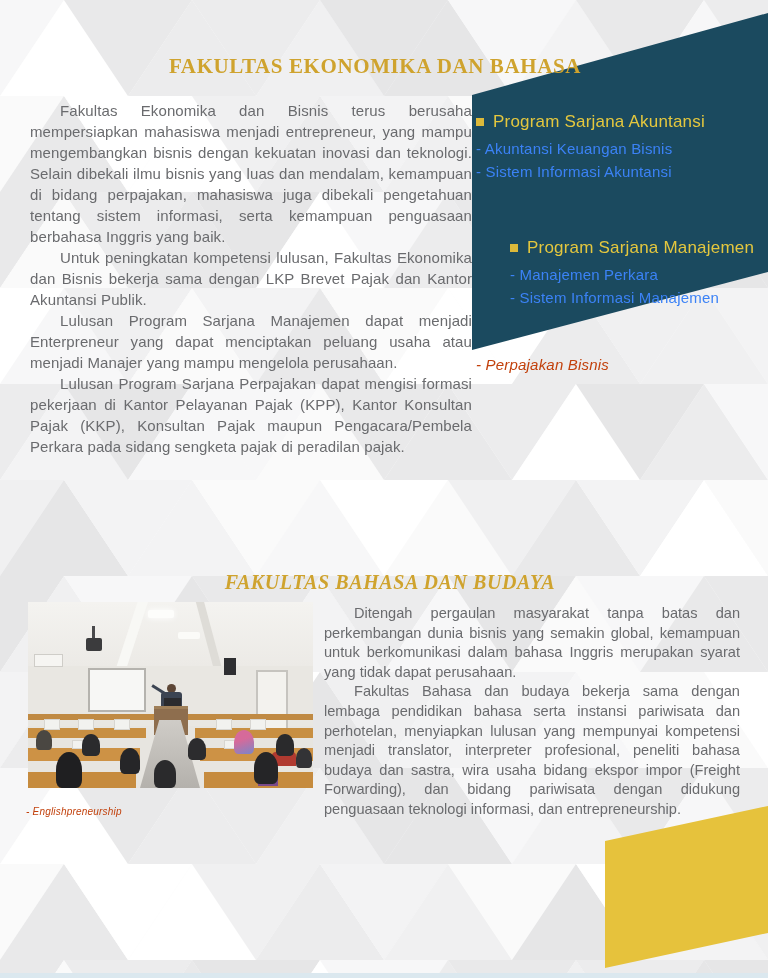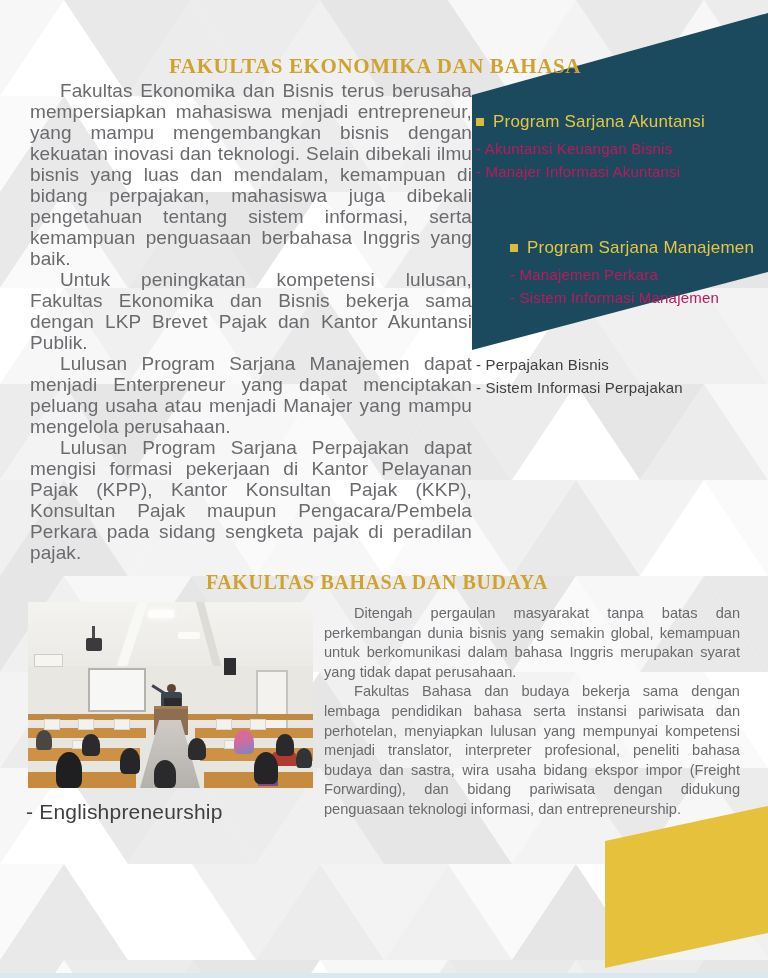--- a/index.html
+++ b/index.html
@@ -26,44 +26,44 @@
     background:#dbe8ef;
   }
 
   
   .fak-title{
     position:absolute;z-index:3;text-align:center;
     font-family:"Liberation Serif", serif;font-weight:bold;
     font-size:21px;letter-spacing:.6px;color:#cfa32e;
   }
   #title-feb{left:0;top:40px;width:750px;}
-  #title-fbb{left:17px;top:558px;width:720px;font-size:20px;}
+  #title-fbb{left:30px;top:558px;width:720px;font-size:20px;font-style:italic;}
 
   
   .text-col{position:absolute;z-index:3;color:#6a6b6e;text-align:justify;}
   .text-col p{margin:0;text-indent:30px;}
-  #feb-text{left:30px;top:80px;width:442px;font-size:19px;line-height:21px;letter-spacing:.1px;}
+  #feb-text{left:30px;top:100px;width:442px;font-size:15px;line-height:21px;letter-spacing:.1px;}
   #fbb-text{left:324px;top:604px;width:416px;font-size:14.6px;line-height:19.6px;}
 
   
   .prog{position:absolute;z-index:3;}
   .prog .hdr{display:flex;align-items:center;gap:9px;margin-bottom:6px;}
   .bullet{width:8px;height:8px;background:#dcb93a;flex:0 0 8px;}
   .prog .hdr .t{font-size:17px;letter-spacing:.2px;}
   .prog .it{font-size:15px;line-height:22.5px;letter-spacing:.2px;}
   .on-teal .hdr .t{color:#e4c73e;}
-  .on-teal .it{color:#be185d;}
+  .on-teal .it{color:#3b82f6;}
   .on-light .hdr .t{color:#1e4f68;}
-  .on-light .it{color:#404040;}
+  .on-light .it{color:#c2410c;font-style:italic;}
   #prog-akuntansi{left:476px;top:112px;}
   #prog-manajemen{left:476px;top:238px;margin-left:34px;}
   #prog-perpajakan{left:476px;top:354px;}
   #prog-sastra{left:26px;top:800px;}
   #prog-sastra .hdr .t{font-size:17.5px;}
-  #prog-sastra .it{font-size:21px;line-height:23px;}
+  #prog-sastra .it{font-size:10px;line-height:23px;}
 
   
   #photo{
     position:absolute;left:28px;top:602px;width:285px;height:186px;z-index:2;
     background:#e7e5e0;overflow:hidden;
   }
   #photo div{position:absolute;}
   .ph-ceiling{left:0;top:0;width:285px;height:64px;background:linear-gradient(#f4f3f0,#eceae6);}
   .ph-beam1{left:100px;top:-10px;width:10px;height:80px;background:#f8f8f5;transform:rotate(18deg);}
   .ph-beam2{left:176px;top:-10px;width:8px;height:80px;background:#dedcd7;transform:rotate(-15deg);}
@@ -289,35 +289,34 @@
   <p>Lulusan Program Sarjana Manajemen dapat menjadi Enterpreneur yang dapat menciptakan peluang usaha atau menjadi Manajer yang mampu mengelola perusahaan.</p>
   <p>Lulusan Program Sarjana Perpajakan dapat mengisi formasi pekerjaan di Kantor Pelayanan Pajak (KPP), Kantor Konsultan Pajak (KKP), Konsultan Pajak maupun Pengacara/Pembela Perkara pada sidang sengketa pajak di peradilan pajak.</p>
 </div>
 
 <div id="prog-akuntansi" class="prog on-teal">
   <div class="hdr">
     <span class="bullet"></span>
     <span class="t">Program Sarjana Akuntansi</span>
   </div>
   <div class="it">- Akuntansi Keuangan Bisnis</div>
-  <div class="it">- Manajer Informasi Akuntansi</div>
+  <div class="it">- Sistem Informasi Akuntansi</div>
 </div>
 
 <div id="prog-manajemen" class="prog on-teal">
   <div class="hdr">
     <span class="bullet"></span>
     <span class="t">Program Sarjana Manajemen</span>
   </div>
   <div class="it">- Manajemen Perkara</div>
   <div class="it">- Sistem Informasi Manajemen</div>
 </div>
 
 <div id="prog-perpajakan" class="prog on-light">
   <div class="it">- Perpajakan Bisnis</div>
-  <div class="it">- Sistem Informasi Perpajakan</div>
 </div>
 
 <h1 id="title-fbb" class="fak-title">FAKULTAS BAHASA DAN BUDAYA</h1>
 
 <div id="photo">
   <div class="ph-ceiling"></div>
   <div class="ph-beam1"></div>
   <div class="ph-beam2"></div>
   <div class="ph-light1"></div>
   <div class="ph-light2"></div>

